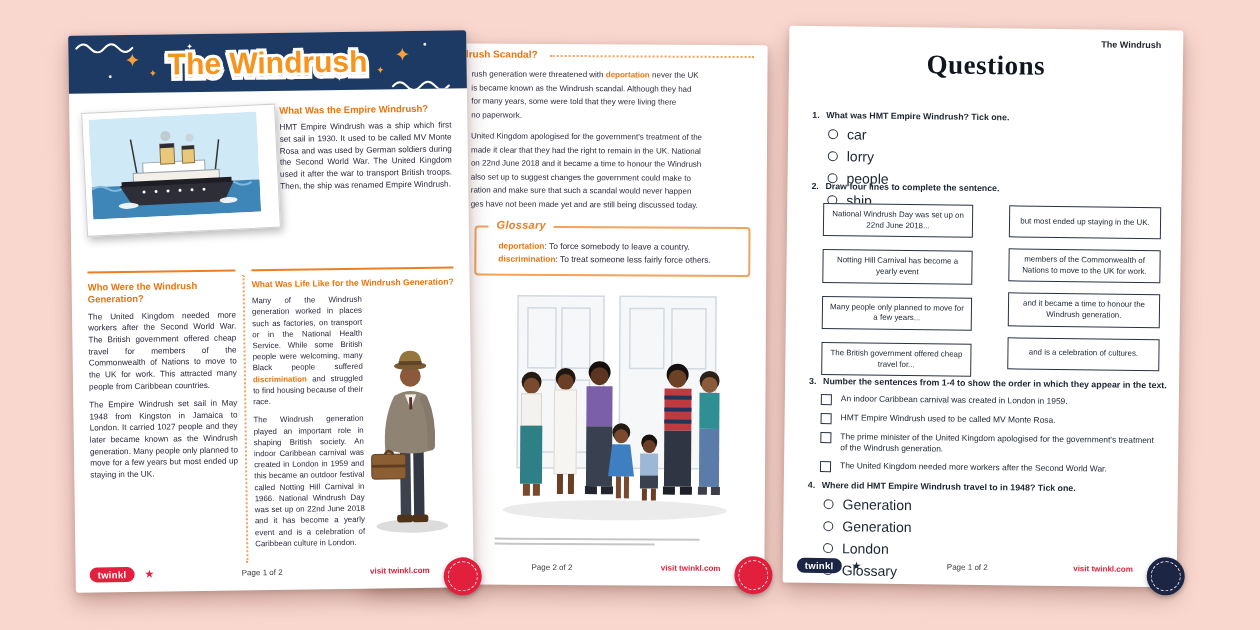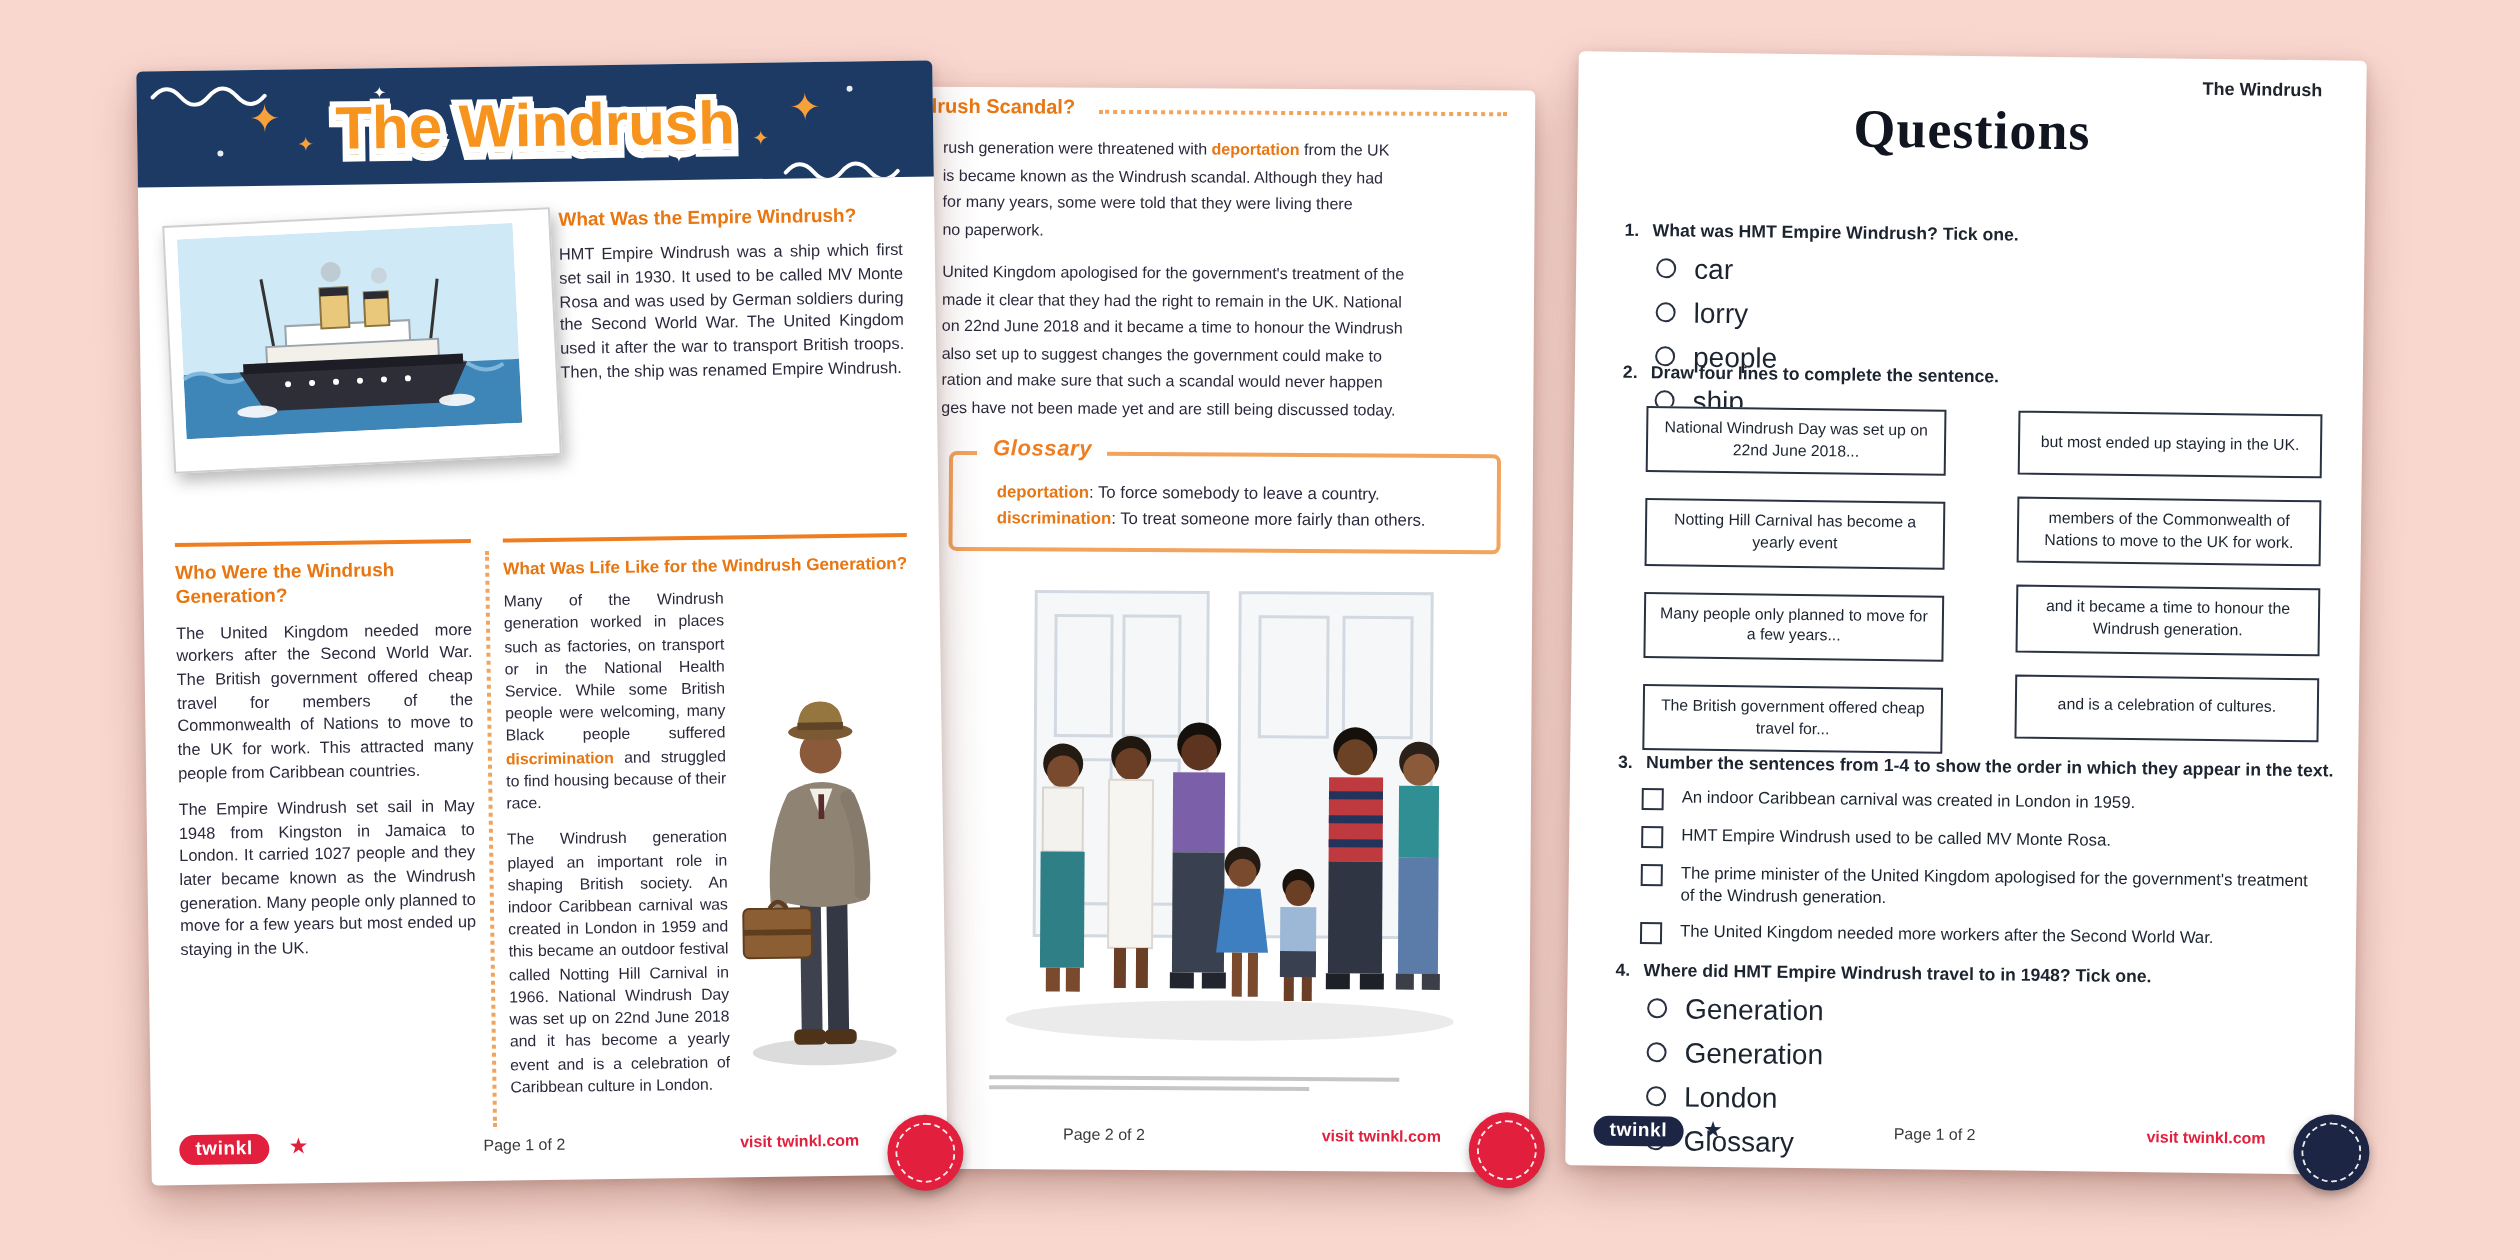--- a/index.html
+++ b/index.html
@@ -96,39 +96,39 @@
   .seq-label{font-size:8.4px;line-height:1.3;}
 </style>
 </head>
 <body>
 
 <div class="page page2">
   <div class="p2-heading">What Was the Windrush Scandal?</div>
   <div class="p2-rule"></div>
 
   <div class="p2-lines p2-para1">
-    <div class="line"><span>rush generation were threatened with </span><span class="term">deportation</span><span> from the UK</span></div>
+    <div class="line"><span>rush generation were threatened with </span><span class="term">deportation</span><span> never the UK</span></div>
     <div class="line">is became known as the Windrush scandal. Although they had</div>
     <div class="line">for many years, some were told that they were living there</div>
     <div class="line">no paperwork.</div>
   </div>
 
   <div class="p2-lines p2-para2">
     <div class="line">United Kingdom apologised for the government's treatment of the</div>
     <div class="line">made it clear that they had the right to remain in the UK. National</div>
     <div class="line">on 22nd June 2018 and it became a time to honour the Windrush</div>
     <div class="line">also set up to suggest changes the government could make to</div>
     <div class="line">ration and make sure that such a scandal would never happen</div>
     <div class="line">ges have not been made yet and are still being discussed today.</div>
   </div>
 
   <div class="glossary">
     <span class="glossary-label">Glossary</span>
     <div class="gl-line"><span class="term">deportation</span><span>: To force somebody to leave a country.</span></div>
-    <div class="gl-line"><span class="term">discrimination</span><span>: To treat someone more fairly than others.</span></div>
+    <div class="gl-line"><span class="term">discrimination</span><span>: To treat someone less fairly force others.</span></div>
   </div>
 
   <div class="family-wrap">
     <svg viewBox="0 0 248 238" width="248" height="238">
       <g stroke="#d3d9e0" fill="#f5f7f9" stroke-width="1.5">
         <rect x="26" y="6" width="86" height="172"></rect>
         <rect x="36" y="18" width="28" height="60"></rect>
           <rect x="70" y="18" width="28" height="60"></rect>
         <rect x="36" y="90" width="28" height="72"></rect>
           <rect x="70" y="90" width="28" height="72"></rect>

